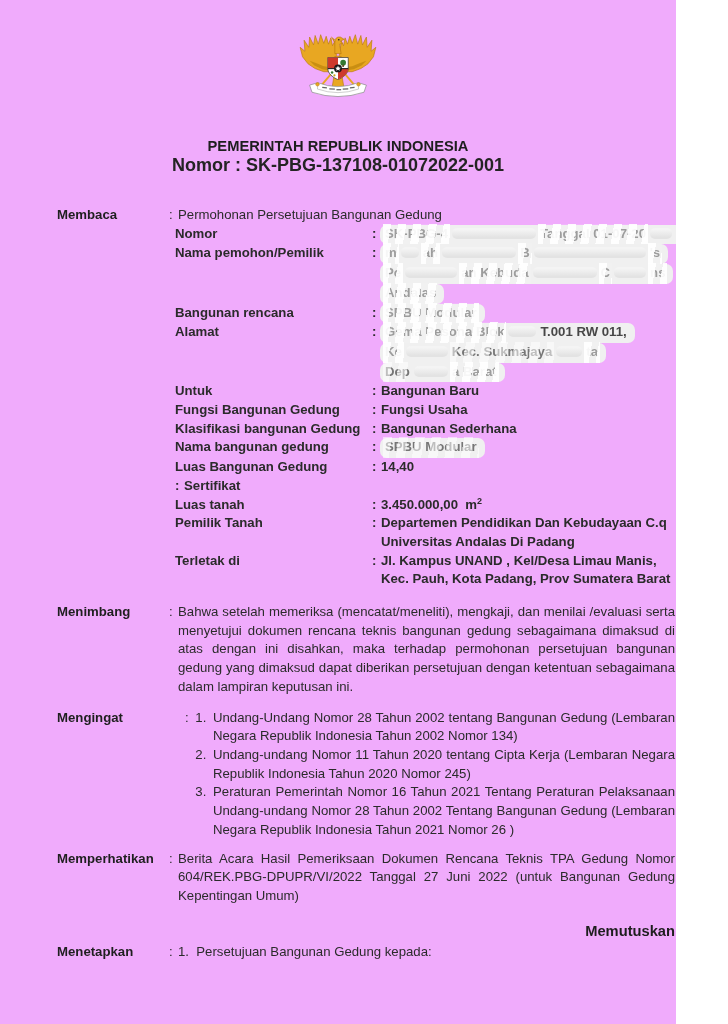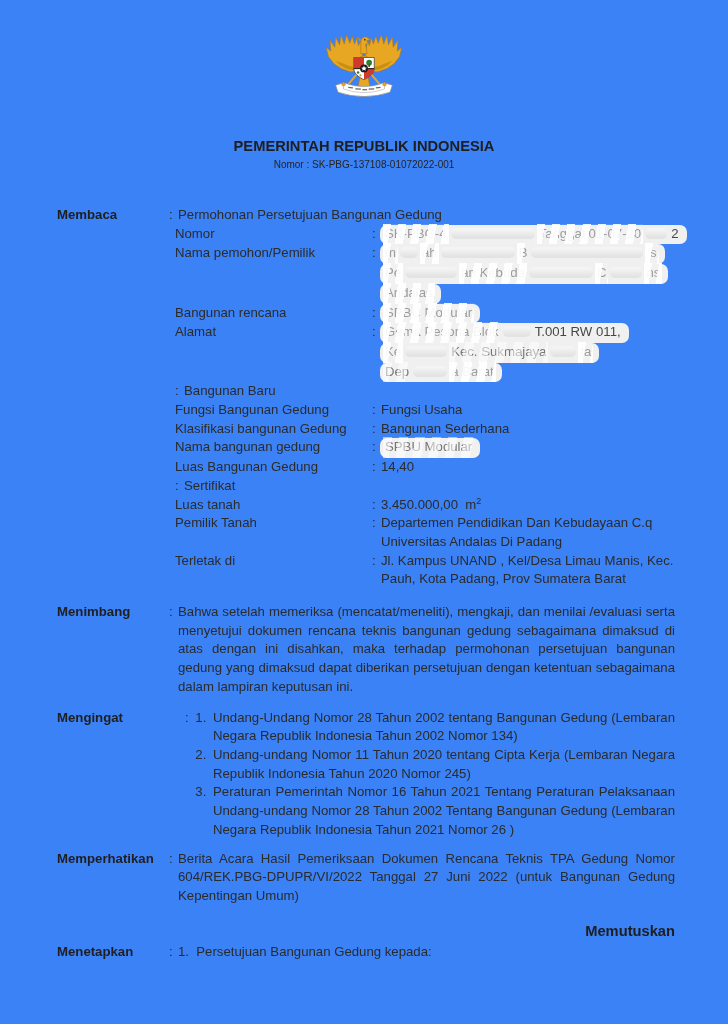--- a/index.html
+++ b/index.html
@@ -1,41 +1,41 @@
 <!DOCTYPE html>
 <html><head>
 <meta charset="utf-8">
 <style>
   html,body { margin:0; padding:0; background:#ffffff; }
   .page {
-    position:relative; width:728px; height:1024px; background:#3b82f6; overflow:hidden;
+    position:relative; width:676px; height:1024px; background:#f0abfc; overflow:hidden;
     font-family:"Liberation Sans","DejaVu Sans",sans-serif;
     font-size:13.2px; line-height:18.7px; color:#2b2b2b;
   }
   
   .emblem { position:absolute; top:30px; left:50%; transform:translateX(-50%); }
   
   .title-block { position:absolute; top:137px; left:0; width:100%; text-align:center; line-height:18.6px; }
   .title-bold  { font-weight:bold; font-size:14.7px; color:#1e1e1e; }
-  .title-reg   { font-weight:normal; font-size:10px; color:#242424; }
+  .title-reg   { font-weight:bold; font-size:18px; color:#242424; }
   
   .doc { position:absolute; top:206px; left:57px; width:618px; }
   .row { display:flex; align-items:flex-start; }
   .rlabel { flex:0 0 112px; font-weight:bold; color:#1f1f1f; }
   .rbody  { flex:1; display:flex; align-items:flex-start; min-width:0; }
   .vcolon { flex:0 0 9px; }
   .ptext  { flex:1; text-align:justify; }
   .mb-membaca      { margin-bottom:14px; }
   .mb-menimbang    { margin-bottom:12px; }
   .mb-mengingat    { margin-bottom:10px;gap:16px; }
   .mb-memperhatikan{ margin-bottom:16px; }
   
   .membaca-body { flex:1; min-width:0; display:block; }
   .intro-line { display:flex; }
-  .fields { padding-left:6px; }
+  .fields { padding-left:6px;font-weight:bold; }
   .frow { display:flex; align-items:flex-start; }
   .flabel { flex:0 0 197px; color:#2b2b2b; }
   .fvalue { flex:1; min-width:0; }
   .vline { display:flex; align-items:flex-start; }
   .vline .text { flex:1; }
   sup.sq { font-size:9px; vertical-align:super; line-height:0; }
   
   .halo { display:inline-block; background:#f0f0f0; border-radius:7px; padding:0 6px 1px 3px; margin-left:-1px; white-space:nowrap; }
   .seg { margin:0 2px; }
   .seg-plain { color:#474747; }
@@ -170,20 +170,21 @@
                   <span class="halo"><span class="seg seg-faint">Ke</span><span class="seg seg-block" style="width: 42px;"></span><span class="seg seg-washed">Kec. Sukmajaya</span><span class="seg seg-block" style="width: 26px;"></span><span class="seg seg-faint">ta</span></span>
                 </div>
               <div class="vline">
                   <span class="vcolon"></span>
                   <span class="halo"><span class="seg seg-washed">Dep</span><span class="seg seg-block" style="width: 34px;"></span><span class="seg seg-faint">a Barat</span></span>
                 </div>
             </div>
           </div>
 
           <div class="frow">
+            <div class="flabel">Untuk</div>
             <div class="fvalue">
                 <div class="vline">
                   <span class="vcolon">:</span>
                   <span class="text">Bangunan Baru</span>
                 </div>
               </div>
           </div>
 
           <div class="frow">
             <div class="flabel">Fungsi Bangunan Gedung</div>

